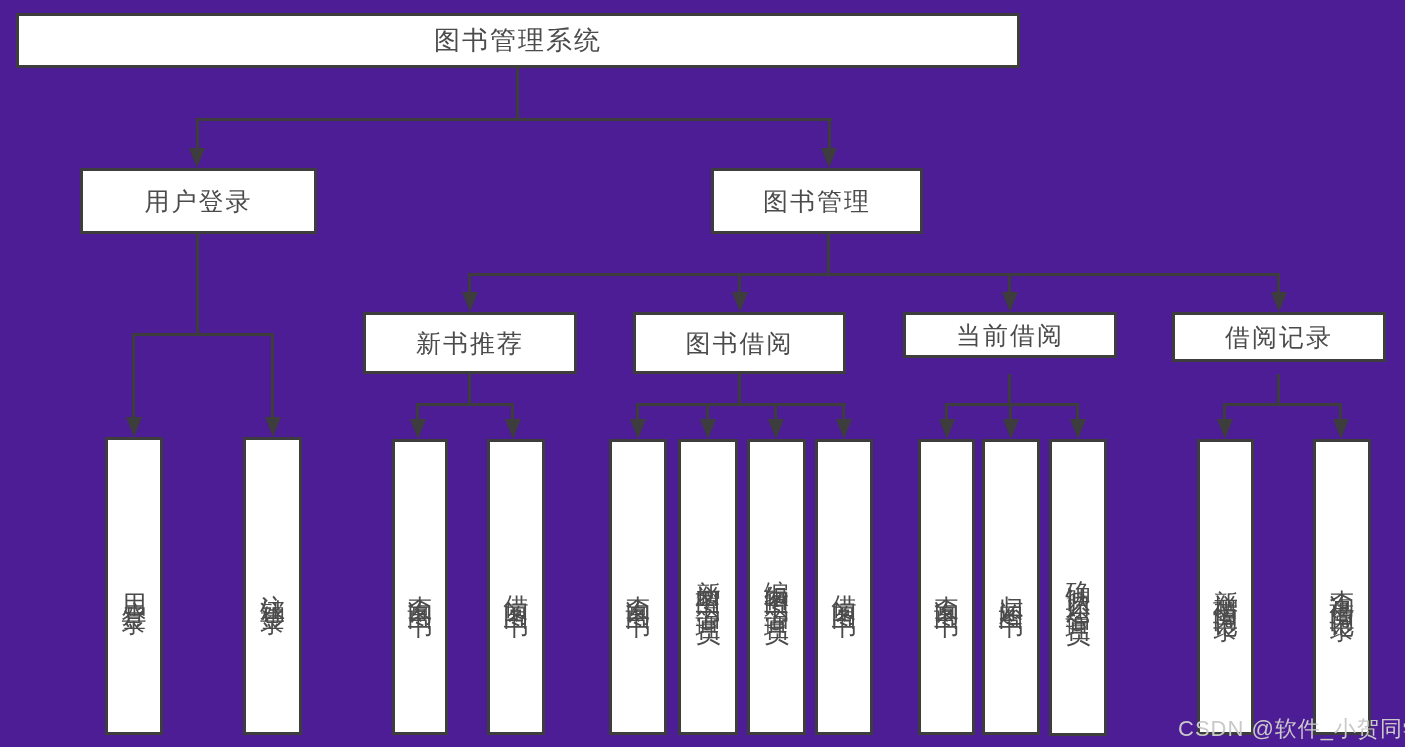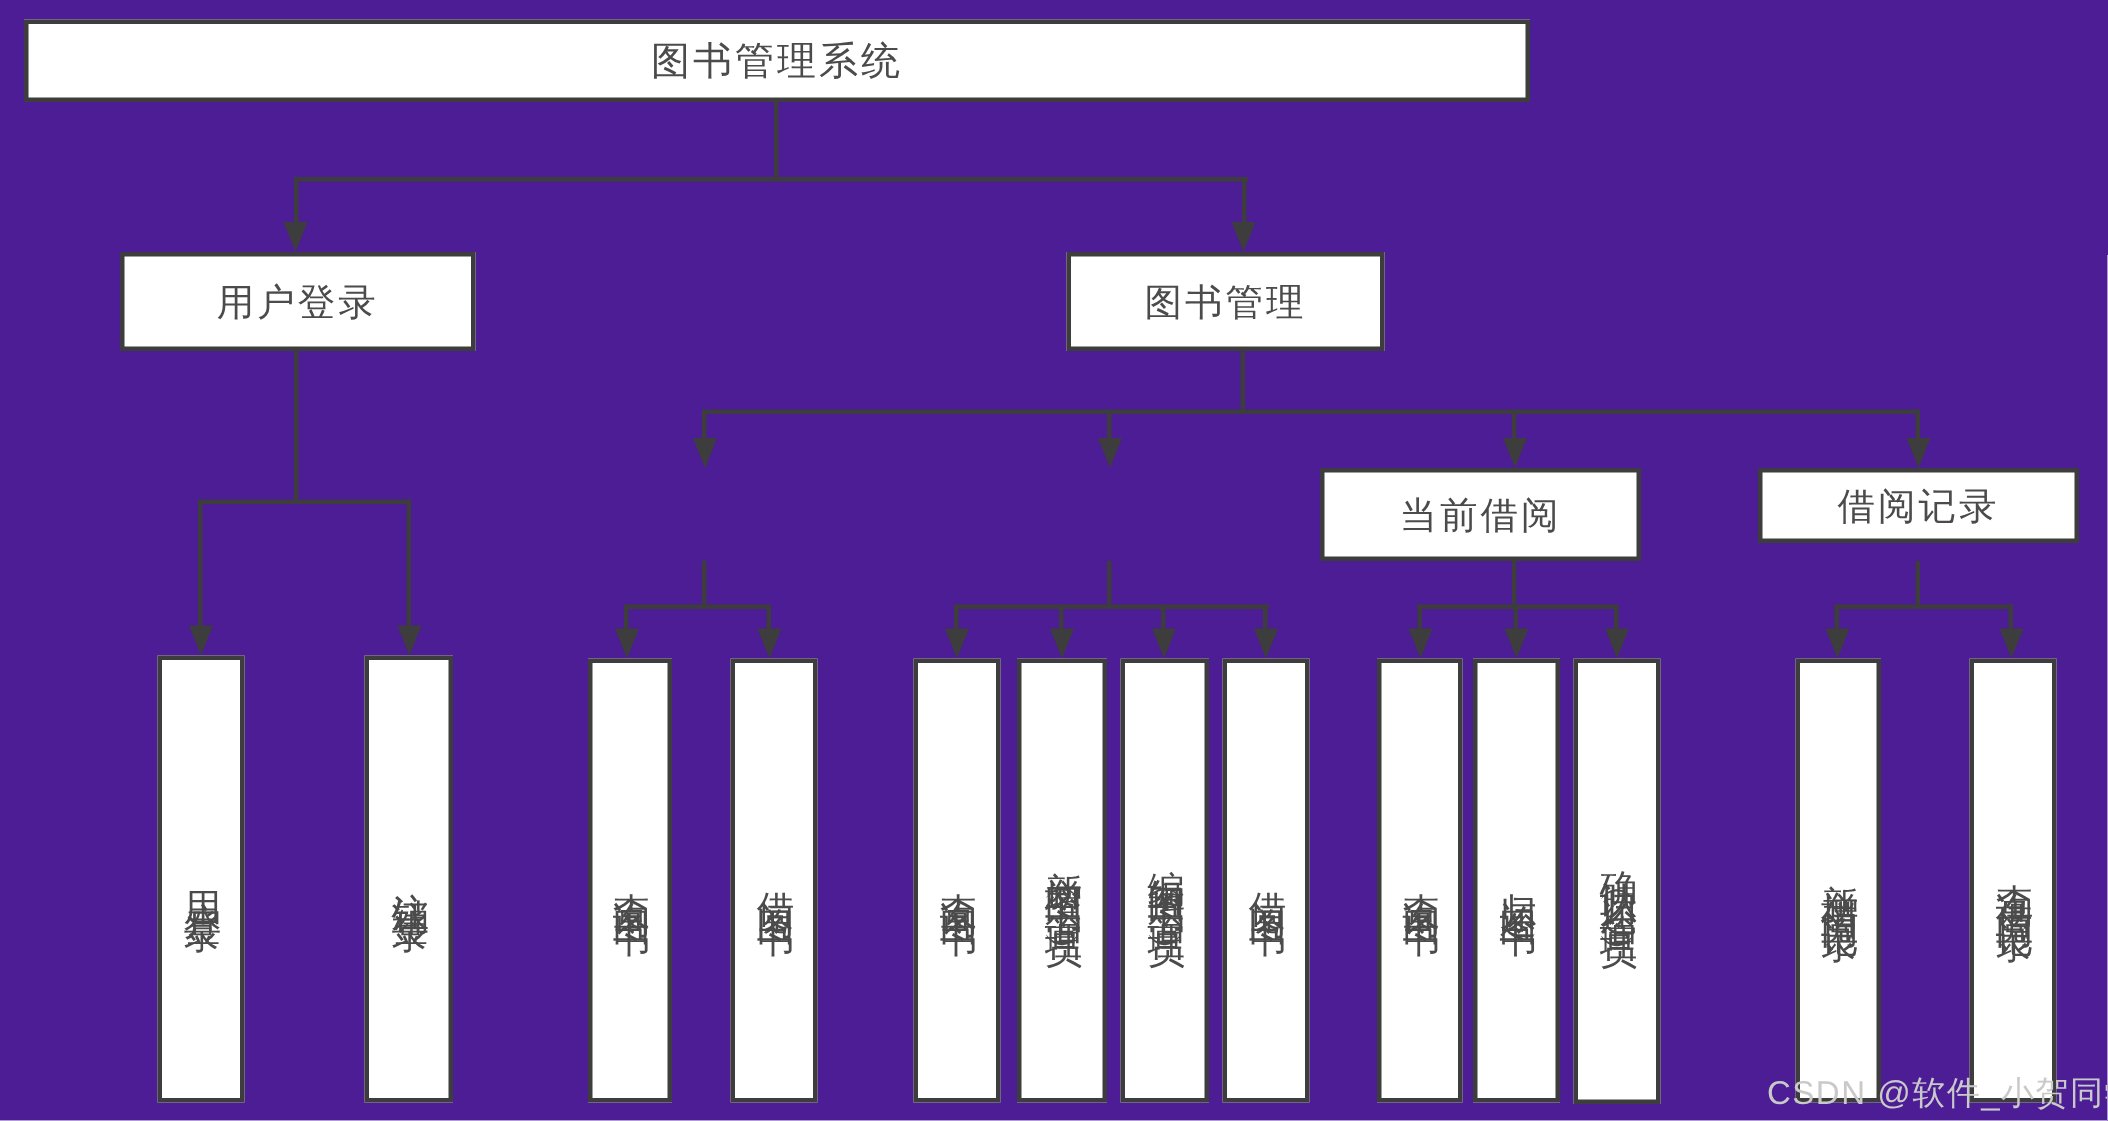--- a/index.html
+++ b/index.html
@@ -75,21 +75,27 @@
   <div class="hline" style="left:468px;top:273px;width:812px;"></div>
   <div class="vline" style="left:468px;top:273px;height:22px;"></div>
   <div class="arr" style="left:462px;top:292px;"></div>
   <div class="vline" style="left:738px;top:273px;height:22px;"></div>
   <div class="arr" style="left:732px;top:292px;"></div>
   <div class="vline" style="left:1008px;top:273px;height:22px;"></div>
   <div class="arr" style="left:1002px;top:292px;"></div>
   <div class="vline" style="left:1277px;top:273px;height:22px;"></div>
   <div class="arr" style="left:1271px;top:292px;"></div>
 
-  <div class="box" style="left:880px;top:312px;width:214px;height:62px;">
+  <div class="box" style="left:363px;top:312px;width:214px;height:62px;">
+    <span>新书推荐</span>
+  </div>
+  <div class="box" style="left:633px;top:312px;width:213px;height:62px;">
+    <span>图书借阅</span>
+  </div>
+  <div class="box" style="left:903px;top:312px;width:214px;height:46px;">
     <span>当前借阅</span>
   </div>
   <div class="box" style="left:1172px;top:312px;width:214px;height:50px;">
     <span>借阅记录</span>
   </div>
 
   <div class="vline" style="left:468px;top:374px;height:32px;"></div>
   <div class="hline" style="left:416px;top:403px;width:98px;"></div>
   <div class="vline" style="left:416px;top:403px;height:18px;"></div>
   <div class="arr" style="left:410px;top:419px;"></div>

